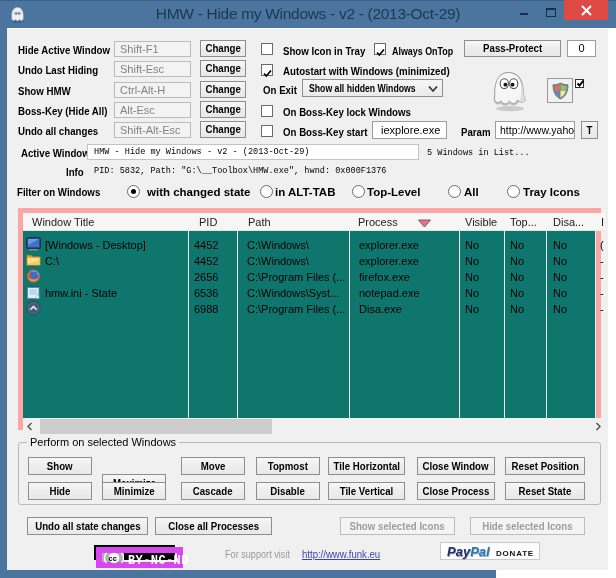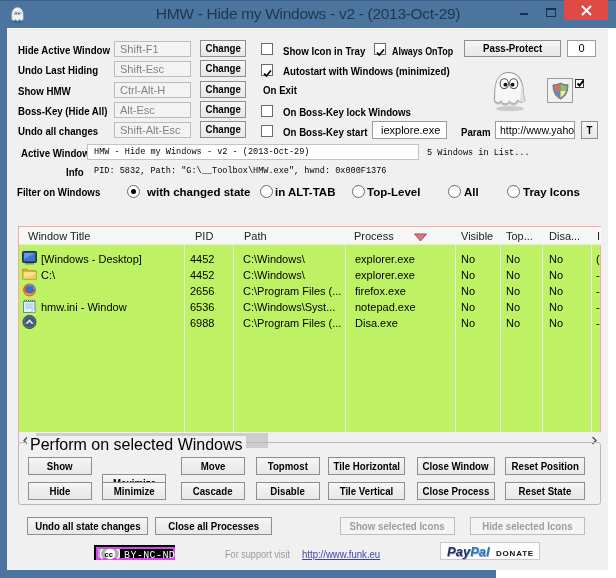--- a/index.html
+++ b/index.html
@@ -3,21 +3,21 @@
 <style>
 html,body{margin:0;padding:0;}
 body{width:616px;height:578px;overflow:hidden;font-family:"Liberation Sans",sans-serif;}
 #win{position:relative;width:496px;height:578px;background:#4b749e;}
 #titlebar{position:absolute;left:0;top:0;width:616px;height:28px;background:#4b749e;}
 #title{position:absolute;left:0;top:5px;width:616px;text-align:center;font-size:15.5px;color:#1c3850;letter-spacing:-0.3px;}
 #content{position:absolute;left:7px;top:28px;width:601px;height:542px;background:#f0f0f0;border-top:1px solid #fbfbfb;box-sizing:border-box;}
 .ab{position:absolute;}
 .b{font-weight:bold;font-size:11px;color:#000;white-space:nowrap;transform:scaleX(0.88);transform-origin:0 50%;}
 .rb{position:absolute;font-weight:bold;font-size:11.5px;color:#000;white-space:nowrap;}
-.n{font-size:16px;color:#000;white-space:nowrap;}
+.n{font-size:11px;color:#000;white-space:nowrap;}
 .btn{position:absolute;box-sizing:border-box;border:1px solid #8e8e8e;background:linear-gradient(#f7f7f7,#eeeeee 45%,#e8e8e8);font-weight:bold;font-size:11px;color:#000;text-align:center;white-space:nowrap;}
 .btn>span{display:inline-block;transform:scaleX(0.88);}
 .fld{position:absolute;box-sizing:border-box;border:1px solid #bcbcbc;background:#f3f3f3;font-size:11px;color:#838383;padding-left:5px;white-space:nowrap;overflow:hidden;}
 .wfld{position:absolute;box-sizing:border-box;border:1px solid #9c9c9c;background:#fff;font-size:11px;color:#000;padding-left:5px;white-space:nowrap;overflow:hidden;}
 .cb{position:absolute;box-sizing:border-box;width:12px;height:12px;border:1px solid #6a6a6a;background:#fff;}
 .mono{font-family:"Liberation Mono",monospace;font-size:9px;color:#000;white-space:nowrap;transform:scaleX(0.95);transform-origin:0 50%;}
 .rad{position:absolute;box-sizing:border-box;width:13px;height:13px;border:1px solid #6a6a6a;border-radius:50%;background:#fff;}
 .hline{position:absolute;background:#e9e9e9;width:1px;}
 .cell{position:absolute;font-size:11px;color:#000;white-space:nowrap;}
 </style></head>
@@ -72,20 +72,26 @@
  <div class="ab b" style="left:392px;top:45px;transform:scaleX(0.81)">Always OnTop</div>
  <div class="btn" style="left:464px;top:40px;width:97px;height:17px;line-height:15px"><span>Pass-Protect</span></div>
  <div class="wfld" style="left:567px;top:40px;width:29px;height:17px;line-height:15px;padding-left:0;text-align:center">0</div>
 
  <div class="cb" style="left:261px;top:64px"><svg width="11" height="11" viewBox="0 0 11 11">
         <path d="M2 5.5 L4.3 8 L9 2.5" stroke="#000" stroke-width="1.7" fill="none"></path>
       </svg></div>
  <div class="ab b" style="left:283px;top:65px">Autostart with Windows (minimized)</div>
 
  <div class="ab b" style="left:263px;top:84px">On Exit</div>
+ <div class="ab" style="left:302px;top:79px;width:141px;height:18px;box-sizing:border-box;border:1px solid #8e8e8e;background:linear-gradient(#f6f6f6,#eaeaea)">
+   <div style="position:absolute;left:6px;top:2px;font-weight:bold;font-size:11px;white-space:nowrap;transform:scaleX(0.79);transform-origin:0 50%">Show all hidden Windows</div>
+   <svg style="position:absolute;right:4px;top:6px" width="10" height="7" viewBox="0 0 10 7">
+        <path d="M1 0.5 L5 5 L9 0.5" stroke="#3a3a3a" stroke-width="1.8" fill="none"></path>
+      </svg>
+ </div>
 
  <div class="cb" style="left:261px;top:105px"></div>
  <div class="ab b" style="left:283px;top:106px">On Boss-Key lock Windows</div>
 
  <div class="cb" style="left:261px;top:125px"></div>
  <div class="ab b" style="left:283px;top:126px">On Boss-Key start</div>
  <div class="wfld" style="left:372px;top:121px;width:75px;height:18px;line-height:16px;padding-left:8px">iexplore.exe</div>
  <div class="ab b" style="left:461px;top:126px">Param</div>
  <div class="wfld" style="left:495px;top:121px;width:80px;height:18px;line-height:16px;font-size:10.5px;padding-left:4px">http://www.yahoo.de</div>
  <div class="btn" style="left:581px;top:121px;width:17px;height:18px;line-height:16px"><span>T</span></div>
@@ -130,21 +136,21 @@
  <div class="rb" style="left:147px;top:186px">with changed state</div>
  <div class="rad" style="left:260px;top:185px"></div>
  <div class="rb" style="left:275px;top:186px">in ALT-TAB</div>
  <div class="rad" style="left:352px;top:185px"></div>
  <div class="rb" style="left:367px;top:186px">Top-Level</div>
  <div class="rad" style="left:448px;top:185px"></div>
  <div class="rb" style="left:464px;top:186px">All</div>
  <div class="rad" style="left:507px;top:185px"></div>
  <div class="rb" style="left:523px;top:186px">Tray Icons</div>
 
- <div id="tbl" class="ab" style="left:18px;top:226px;width:583px;height:222px;background:#bef264;border:1px solid #fca5a5;box-sizing:border-box">
+ <div id="tbl" class="ab" style="left:18px;top:208px;width:583px;height:222px;background:#0f766e;border:5px solid #fca5a5;box-sizing:border-box">
 
   <div class="hline" style="left:165px;top:0;height:205px"></div>
   <div class="hline" style="left:214px;top:0;height:205px"></div>
   <div class="hline" style="left:326px;top:0;height:205px"></div>
   <div class="hline" style="left:436px;top:0;height:205px"></div>
   <div class="hline" style="left:481px;top:0;height:205px"></div>
   <div class="hline" style="left:523px;top:0;height:205px"></div>
   <div class="hline" style="left:572px;top:0;height:205px"></div>
 
   <div class="ab" style="left:0;top:0;width:582px;height:17px;background:#f6f6f6;border-bottom:1px solid #e4e4e4">
@@ -156,21 +162,21 @@
           <path d="M1.5 1 L13.5 1 L7.5 8 Z" fill="#d97a87" stroke="#9e4c58" stroke-width="1"></path>
         </svg>
    <div class="cell" style="left:442px;top:3px;color:#222">Visible</div>
    <div class="cell" style="left:487px;top:3px;color:#222">Top...</div>
    <div class="cell" style="left:530px;top:3px;color:#222">Disa...</div>
    <div class="cell" style="left:578px;top:3px;color:#222">I</div>
   </div>
 
   <div class="cell" style="left:22px;top:26px">[Windows - Desktop]</div>
   <div class="cell" style="left:22px;top:42px">C:\</div>
-  <div class="cell" style="left:22px;top:74px">hmw.ini - Window</div>
+  <div class="cell" style="left:22px;top:74px">hmw.ini - State</div>
   <div class="cell" style="left:171px;top:26px">4452</div>
   <div class="cell" style="left:171px;top:42px">4452</div>
   <div class="cell" style="left:171px;top:58px">2656</div>
   <div class="cell" style="left:171px;top:74px">6536</div>
   <div class="cell" style="left:171px;top:90px">6988</div>
   <div class="cell" style="left:224px;top:26px">C:\Windows\</div>
   <div class="cell" style="left:224px;top:42px">C:\Windows\</div>
   <div class="cell" style="left:224px;top:58px">C:\Program Files (...</div>
   <div class="cell" style="left:224px;top:74px">C:\Windows\Syst...</div>
   <div class="cell" style="left:224px;top:90px">C:\Program Files (...</div>
@@ -257,29 +263,29 @@
  <div class="btn" style="left:328px;top:482px;width:77px;height:18px;line-height:16px"><span>Tile Vertical</span></div>
  <div class="btn" style="left:417px;top:482px;width:78px;height:18px;line-height:16px"><span>Close Process</span></div>
  <div class="btn" style="left:505px;top:482px;width:80px;height:18px;line-height:16px"><span>Reset State</span></div>
 
  <div class="btn" style="left:27px;top:517px;width:121px;height:18px;line-height:16px"><span>Undo all state changes</span></div>
  <div class="btn" style="left:155px;top:517px;width:117px;height:18px;line-height:16px"><span>Close all Processes</span></div>
  <div class="btn" style="left:470px;top:517px;width:115px;height:18px;line-height:16px;color:#9d9d9d;border-color:#bdbdbd;background:#f4f4f4"><span>Hide selected Icons</span></div>
  <div class="btn" style="left:340px;top:517px;width:115px;height:18px;line-height:16px;color:#9d9d9d;border-color:#bdbdbd;background:#f4f4f4"><span>Show selected Icons</span></div>
 
  <div class="ab" style="left:95px;top:546px;width:79px;height:13px;background:#000;box-shadow:0 0 0 1px #000">
-   <div class="ab" style="left:1px;top:1px;width:75px;height:9px;border:2px solid #d946ef">
+   <div class="ab" style="left:1px;top:1px;width:75px;height:9px;border:6px solid #d946ef">
      <div class="ab" style="left:0;top:0;width:22px;height:9px;background:#b0b0b0"></div>
      <svg style="position:absolute;left:2px;top:-2px" width="20" height="14" viewBox="0 0 20 14">
        <circle cx="10" cy="7" r="5.2" fill="#fff"></circle>
        <text x="4.6" y="9.6" font-family="Liberation Sans" font-size="7.5" font-weight="bold" fill="#000">cc</text>
        <path d="M2.5 2 C1 3.5 0.5 5 0.5 7 C0.5 9 1 10.5 2.5 12" stroke="#fff" stroke-width="1.3" fill="none"></path>
        <path d="M17.5 2 C19 3.5 19.5 5 19.5 7 C19.5 9 19 10.5 17.5 12" stroke="#fff" stroke-width="1.3" fill="none"></path>
      </svg>
-     <div class="ab" style="left:26px;top:0.5px;font-family:'Liberation Mono',monospace;font-size:10px;font-weight:normal;color:#fff;letter-spacing:0.4px;white-space:nowrap">BY-NC-ND</div>
+     <div class="ab" style="left:26px;top:0.5px;font-family:'Liberation Mono',monospace;font-size:12px;font-weight:bold;color:#fff;letter-spacing:0.4px;white-space:nowrap">BY-NC-ND</div>
    </div>
  </div>
  <div class="ab" style="left:225px;top:548px;font-size:11px;color:#9a9a9a;transform:scaleX(0.83);transform-origin:0 50%;white-space:nowrap">For support visit</div>
  <div class="ab" style="left:302px;top:548px;font-size:11px;color:#3f3fae;text-decoration:underline;transform:scaleX(0.87);transform-origin:0 50%;white-space:nowrap">http://www.funk.eu</div>
  <div class="ab" style="left:440px;top:542px;width:100px;height:18px;background:#fdfdfd;border:1px solid #c9c9c9;box-sizing:border-box">
    <div class="ab" style="left:6px;top:1px;font-size:13px;font-weight:bold;font-style:italic;color:#20325f;text-shadow:0.5px 0.5px 0 #8ea0c0">Pay<span style="color:#2b7ab8">Pal</span></div>
    <div class="ab" style="left:55px;top:6px;font-size:8px;font-weight:bold;color:#111;letter-spacing:0.8px">DONATE</div>
  </div>
 </div>
 

